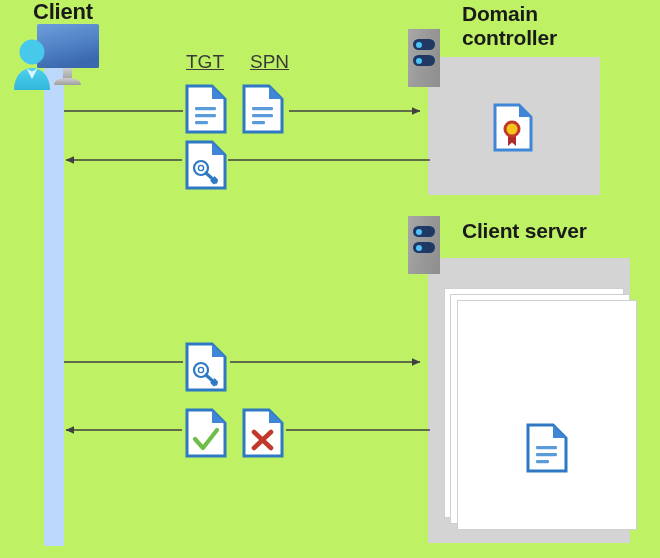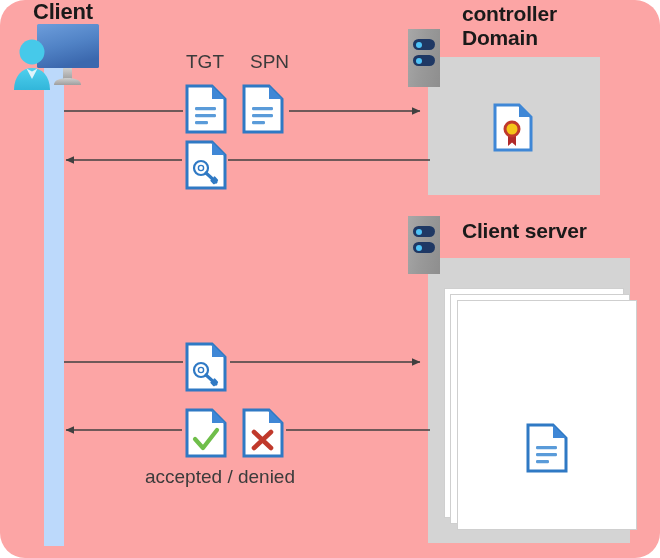--- a/index.html
+++ b/index.html
@@ -4,41 +4,41 @@
 <style>
   html,body{margin:0;padding:0;background:#ffffff;}
   body{
     font-family:"Liberation Sans","DejaVu Sans",sans-serif;
     -webkit-font-smoothing:antialiased;
   }
   #canvas{
     position:relative;
     width:660px;
     height:558px;
-    background:#fca5a5;
+    background:#bef264;
     overflow:hidden;
-    border-radius:25px;
   }
   .abs{position:absolute;}
 
   
   .title-bold{
     font-weight:bold;
     color:#1a1a1a;
     letter-spacing:-0.2px;
     line-height:1.12;
   }
   #client-title{left:33px;top:0px;font-size:22px;}
   #dc-title{left:462px;top:2px;font-size:21px;width:180px;}
   #linux-title{left:462px;top:219px;font-size:21px;}
 
   .plain-label{
     color:#3b3b3b;
     font-size:19px;
     font-weight:normal;
+    text-decoration:underline;
   }
   #tgt-label{left:186px;top:51px;}
   #spn-label{left:250px;top:51px;}
   #accdenied-label{left:0;top:466px;width:440px;text-align:center;font-size:19px;color:#3b3b3b;}
 
   
   #lifeline{
     left:44px;top:62px;width:20px;height:484px;
     background:#bcd9fb;
   }
@@ -125,22 +125,22 @@
 
   <div class="abs rack" id="dc-rack">
     <div class="rack-bar" style="top:10px;">
         <div class="rack-dot"></div>
       </div>
     <div class="rack-bar" style="top:26px;">
         <div class="rack-dot"></div>
       </div>
   </div>
   <div class="abs title-bold" id="dc-title">
+    <div>Domain</div>
     <div>controller</div>
-    <div>Domain</div>
   </div>
 
   <div class="abs" style="left:493px;top:103px;width:40px;height:49px;">
     <svg width="40" height="49" viewBox="0 0 40 49">
       <path d="M2 2 H26 L38 14 V47 H2 Z" fill="#ffffff" stroke="#3f87d6" stroke-width="3"></path>
       <path d="M26 2 L38 14 H26 Z" fill="#3f87d6"></path>
 
       <path d="M15 30 L15 43 L19 39.5 L23 43 L23 30 Z" fill="#b02a2a"></path>
 
       <circle cx="19" cy="26" r="8.5" fill="#c0392b"></circle>
@@ -254,15 +254,14 @@
   </div>
 
   <div class="abs doc" style="left:242px;top:408px;width:42px;height:50px;">
     <svg width="42" height="50" viewBox="0 0 42 50">
       <path d="M2 2 H27 L40 15 V48 H2 Z" fill="#ffffff" stroke="#2f79c4" stroke-width="3"></path>
       <path d="M27 2 L40 15 H27 Z" fill="#3f87d6"></path>
       <path d="M12 24 L29 40 M29 24 L12 40" fill="none" stroke="#c0392b" stroke-width="4.6" stroke-linecap="round"></path>
     </svg>
   </div>
 
-  <div class="abs plain-label" id="accdenied-label">accepted / denied</div>
 
 </div>
 
 </body></html>

